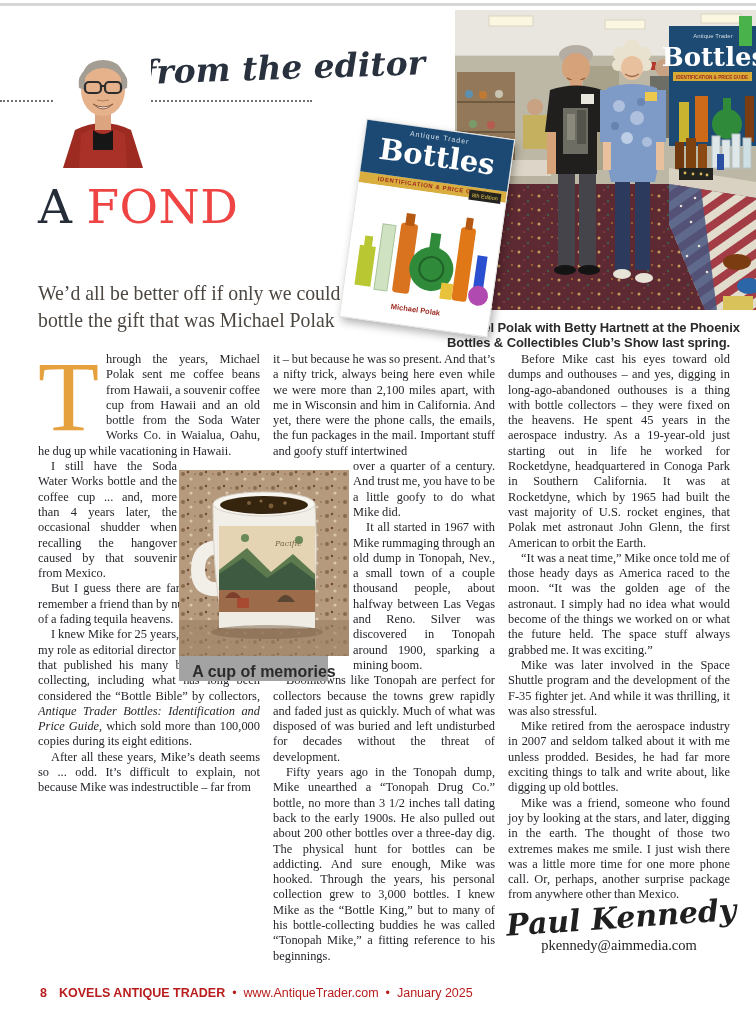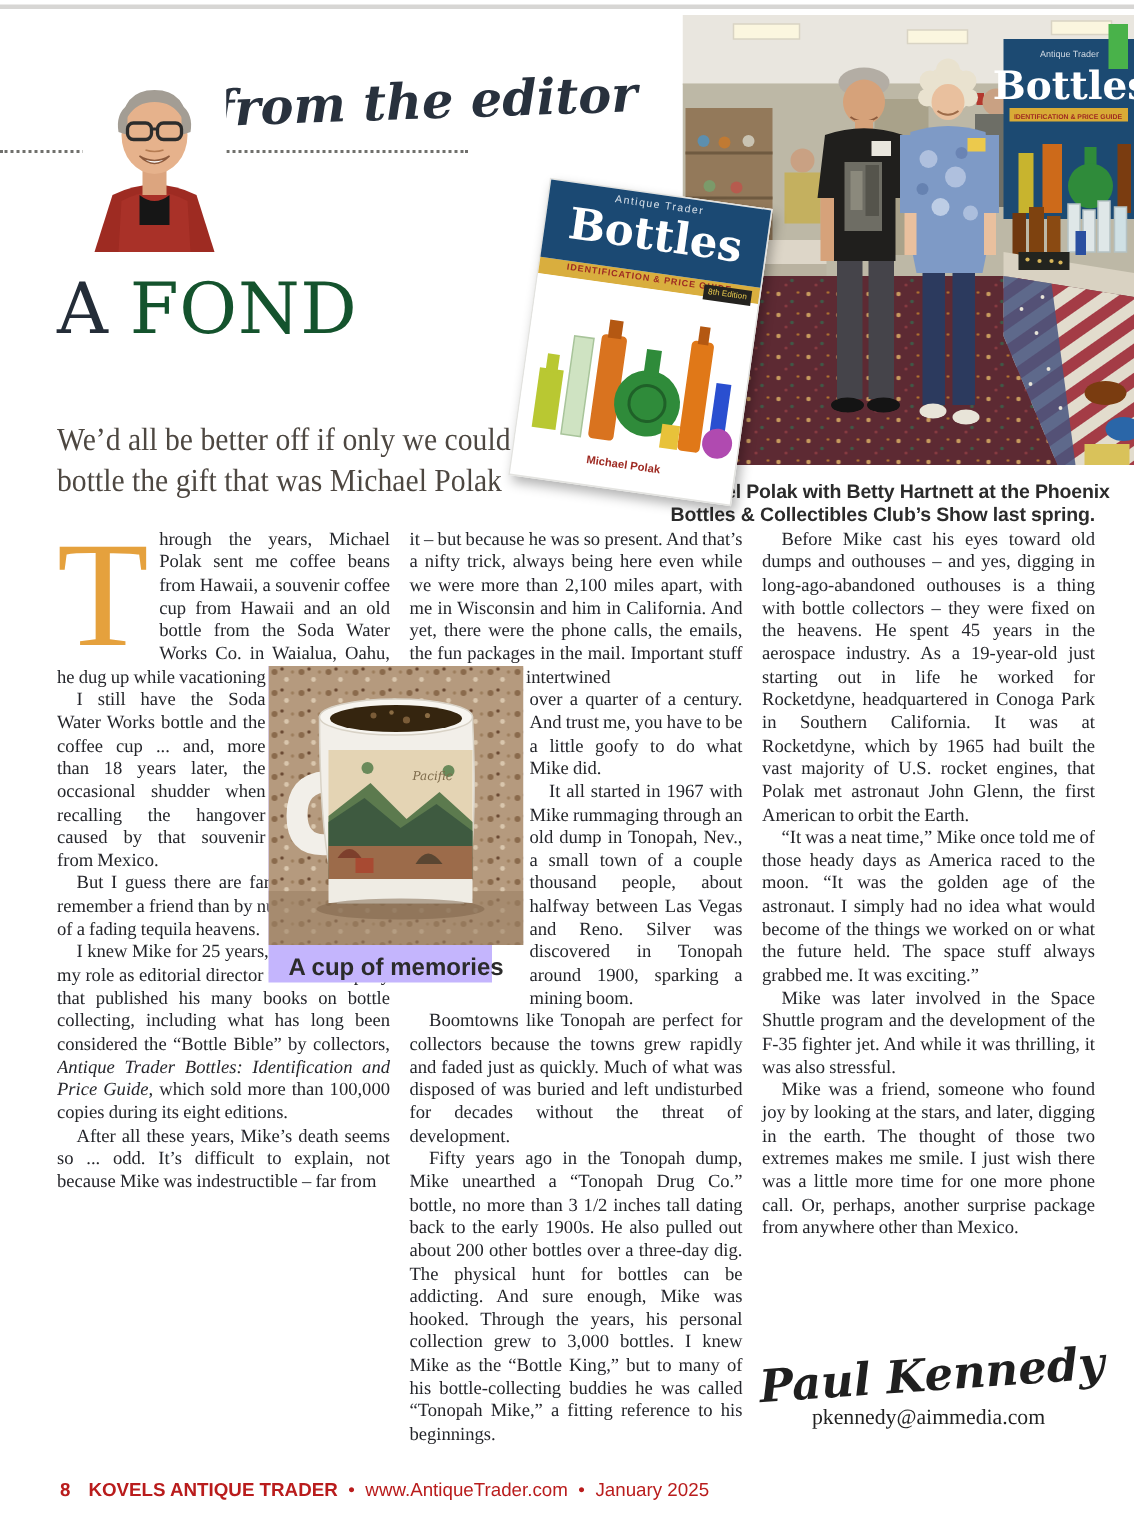--- a/index.html
+++ b/index.html
@@ -9,21 +9,21 @@
 
   
   .editor-photo{position:absolute;left:55px;top:38px;width:96px;height:130px;z-index:3;}
   .script-label{position:absolute;left:142px;top:48px;font-family:"DejaVu Serif",serif;
         font-style:italic;font-weight:700;font-size:33px;color:#28313d;transform:rotate(-2deg);white-space:nowrap;}
   .dotted-rule{position:absolute;left:0;top:100px;width:312px;height:0;border-top:2px dotted #70706c;}
 
   
   .headline{position:absolute;left:38px;top:150px;font-family:"DejaVu Serif",serif;
         font-size:47px;line-height:52px;color:#242d38;letter-spacing:.5px;font-weight:400;}
-  .headline .gold{color:#14532d;margin-top:18px;}
+  .headline .gold{color:#ef4444;margin-top:18px;}
   .headline .sp{display:inline-block;width:14px;}
   .subtitle{position:absolute;left:38px;top:280px;width:378px;font-family:"Liberation Serif",serif;
         font-size:21.5px;line-height:27px;color:#4d4741;transform:scaleX(.92);transform-origin:left top;}
 
   
   .main-photo{position:absolute;left:455px;top:10px;width:301px;height:300px;z-index:1;}
   .photo-caption{position:absolute;left:447px;top:320px;width:296px;z-index:2;
         font-family:"Liberation Sans",sans-serif;font-weight:700;font-size:13px;line-height:15px;
         color:#2b2b2b;letter-spacing:-.1px;}
 
@@ -47,21 +47,21 @@
   .col{flex:0 0 222px;width:222px;font-size:12.4px;line-height:15.3px;text-align:justify;color:#25262b;
         font-family:"Liberation Serif",serif;word-spacing:-.3px;}
   .para{margin:0;text-indent:13px;}
   .para.lead,.para.cont{text-indent:0;}
   #col1 .para.narrow{width:139px;}
   #col2 .para.narrow{margin-left:80px;}
   .dropcap{float:left;color:#e5a13d;font-family:"Liberation Serif",serif;font-size:100px;
         line-height:80px;padding:5px 7px 6px 0;font-weight:400;}
 
   
-  .mug-figure{position:absolute;left:179px;top:444px;width:149px;z-index:2;background:#c4b5fd;}
+  .mug-figure{position:absolute;left:179px;top:470px;width:149px;z-index:2;background:#a3a3a3;}
   .mug-art{display:block;width:170px;height:186px;}
   .mug-caption{width:170px;text-align:center;font-family:"Liberation Sans",sans-serif;font-weight:700;
         font-size:16px;color:#2b2b2b;padding-top:7px;}
 
   
   .signature{position:absolute;left:506px;top:900px;width:226px;text-align:center;z-index:2;}
   .sig-name{font-family:"DejaVu Serif",serif;font-style:italic;font-weight:700;font-size:30px;
         color:#1f1f1f;transform:rotate(-4deg);white-space:nowrap;}
   .sig-email{font-family:"Liberation Serif",serif;font-size:14.5px;color:#222;margin-top:2px;}
 
@@ -269,36 +269,37 @@
       <rect x="128" y="56" width="10" height="34" fill="#2a4fd0"></rect>
       <circle cx="134" cy="96" r="10" fill="#b04ab0"></circle>
       <rect x="96" y="88" width="12" height="16" fill="#e8c23a"></rect>
     </svg>
     <div class="bc-author">Michael Polak</div>
   </div>
 
   <div class="columns">
     <div class="col" id="col1">
         <p class="para lead"><span class="dropcap">T</span>hrough the years, Michael Polak sent me coffee beans from Hawaii, a souvenir coffee cup from Hawaii and an old bottle from the Soda Water Works Co. in Waialua, Oahu, he dug up while vacationing in Hawaii.</p>
-        <p class="para narrow">I still have the Soda Water Works bottle and the coffee cup ... and, more than 18 years later, the occasional shudder when recalling the hangover caused by that souvenir from Mexico.</p>
+        <p class="para narrow">I still have the Soda Water Works bottle and the coffee cup ... and, more than 4 years later, the occasional shudder when recalling the hangover caused by that souvenir from Mexico.</p>
         <p class="para">But I guess there are far worse ways to remember a friend than by nursing memories of a fading tequila heavens.</p>
         <p class="para">I knew Mike for 25 years, most of them in my role as editorial director for the company that published his many books on bottle collecting, including what has long been considered the “Bottle Bible” by collectors, <i>Antique Trader Bottles: Identification and Price Guide,</i> which sold more than 100,000 copies during its eight editions.</p>
         <p class="para">After all these years, Mike’s death seems so ... odd. It’s difficult to explain, not because Mike was indestructible – far from</p>
       </div>
     <div class="col" id="col2">
         <p class="para cont">it – but because he was so present. And that’s a nifty trick, always being here even while we were more than 2,100 miles apart, with me in Wisconsin and him in California. And yet, there were the phone calls, the emails, the fun packages in the mail. Important stuff and goofy stuff intertwined</p>
         <p class="para narrow cont">over a quarter of a century. And trust me, you have to be a little goofy to do what Mike did.</p>
         <p class="para narrow">It all started in 1967 with Mike rummaging through an old dump in Tonopah, Nev., a small town of a couple thousand people, about halfway between Las Vegas and Reno. Silver was discovered in Tonopah around 1900, sparking a mining boom.</p>
         <p class="para">Boomtowns like Tonopah are perfect for collectors because the towns grew rapidly and faded just as quickly. Much of what was disposed of was buried and left undisturbed for decades without the threat of development.</p>
         <p class="para">Fifty years ago in the Tonopah dump, Mike unearthed a “Tonopah Drug Co.” bottle, no more than 3 1/2 inches tall dating back to the early 1900s. He also pulled out about 200 other bottles over a three-day dig. The physical hunt for bottles can be addicting. And sure enough, Mike was hooked. Through the years, his personal collection grew to 3,000 bottles. I knew Mike as the “Bottle King,” but to many of his bottle-collecting buddies he was called “Tonopah Mike,” a fitting reference to his beginnings.</p>
       </div>
     <div class="col" id="col3">
         <p class="para">Before Mike cast his eyes toward old dumps and outhouses – and yes, digging in long-ago-abandoned outhouses is a thing with bottle collectors – they were fixed on the heavens. He spent 45 years in the aerospace industry. As a 19-year-old just starting out in life he worked for Rocketdyne, headquartered in Conoga Park in Southern California. It was at Rocketdyne, which by 1965 had built the vast majority of U.S. rocket engines, that Polak met astronaut John Glenn, the first American to orbit the Earth.</p>
         <p class="para">“It was a neat time,” Mike once told me of those heady days as America raced to the moon. “It was the golden age of the astronaut. I simply had no idea what would become of the things we worked on or what the future held. The space stuff always grabbed me. It was exciting.”</p>
         <p class="para">Mike was later involved in the Space Shuttle program and the development of the F-35 fighter jet. And while it was thrilling, it was also stressful.</p>
+        <p class="para">Mike retired from the aerospace industry in 2007 and seldom talked about it with me unless prodded. Besides, he had far more exciting things to talk and write about, like digging up old bottles.</p>
         <p class="para">Mike was a friend, someone who found joy by looking at the stars, and later, digging in the earth. The thought of those two extremes makes me smile. I just wish there was a little more time for one more phone call. Or, perhaps, another surprise package from anywhere other than Mexico.</p>
       </div>
   </div>
 
   <div class="mug-figure">
     <svg class="mug-art" viewBox="0 0 170 186" preserveAspectRatio="none">
       <defs>
         <pattern id="granite" width="18" height="14" patternUnits="userSpaceOnUse">
           <rect width="18" height="14" fill="#b59a7e"></rect>
           <circle cx="4" cy="4" r="2" fill="#8a6a4c"></circle>

